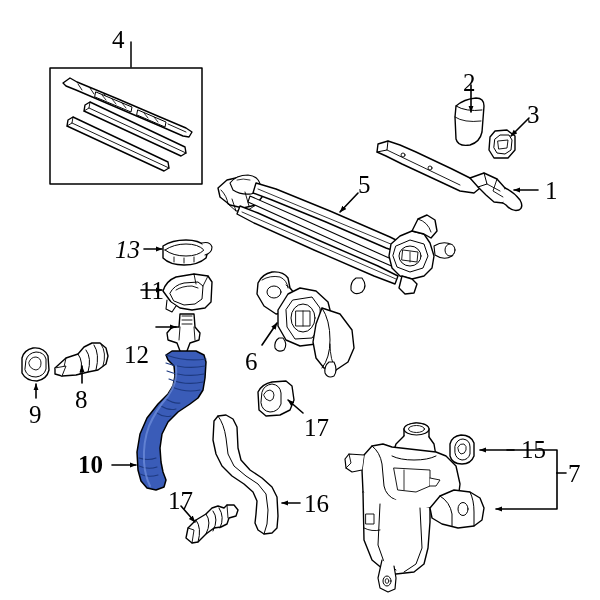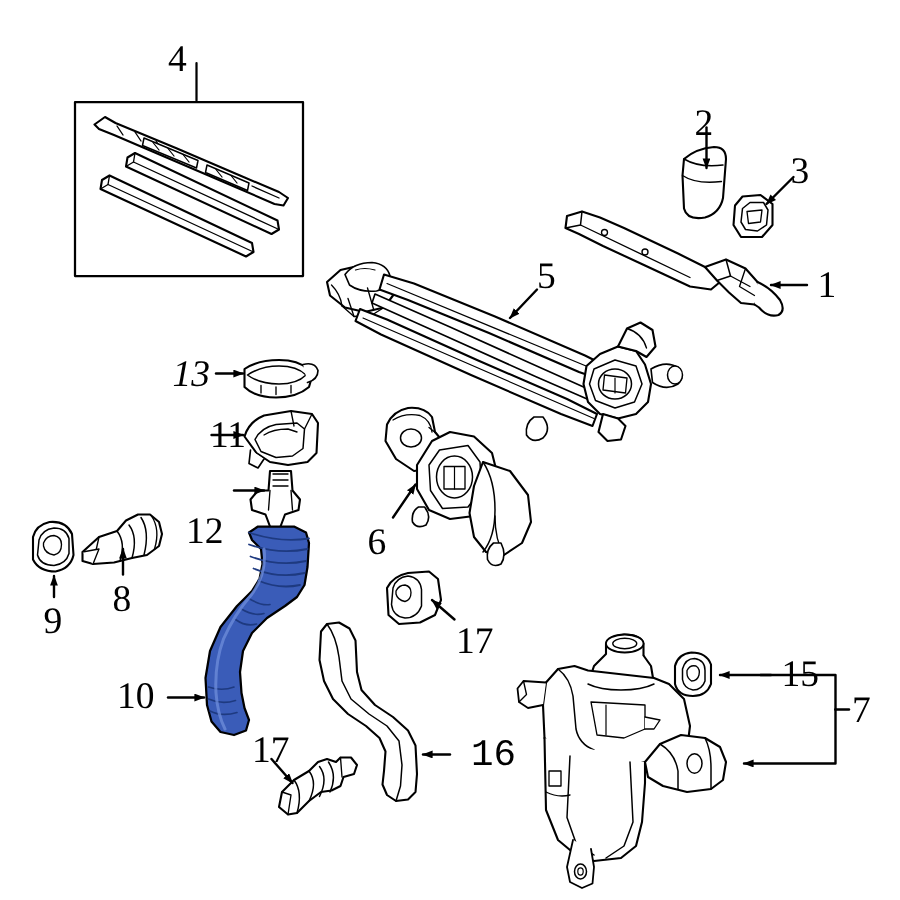--- a/index.html
+++ b/index.html
@@ -335,20 +335,20 @@
   <div class="callout-label" style="left:463px; top:70px;">2</div>
   <div class="callout-label" style="left:527px; top:102px;">3</div>
   <div class="callout-label" style="left:545px; top:178px;">1</div>
   <div class="callout-label" style="left:358px; top:172px;">5</div>
   <div class="callout-label" style="left:115px; top:237px;font-style:italic;">13</div>
   <div class="callout-label" style="left:111px; top:278px;margin-left:29px;">11</div>
   <div class="callout-label" style="left:124px; top:315px;margin-top:27px;">12</div>
   <div class="callout-label" style="left:245px; top:349px;">6</div>
   <div class="callout-label" style="left:29px;  top:402px;">9</div>
   <div class="callout-label" style="left:75px;  top:387px;">8</div>
-  <div class="callout-label" style="left:78px;  top:452px;">10</div>
+  <div class="callout-label" style="left:78px;  top:452px;font-weight:bold;">10</div>
   <div class="callout-label" style="left:304px; top:415px;">17</div>
   <div class="callout-label" style="left:168px; top:488px;">17</div>
-  <div class="callout-label" style="left:314px; top:491px;font-family:Liberation Mono, monospace;">16</div>
+  <div class="callout-label" style="left:304px; top:491px;">16</div>
   <div class="callout-label" style="left:521px; top:437px;">15</div>
   <div class="callout-label" style="left:568px; top:461px;">7</div>
 
 </div>
 
 </body></html>

